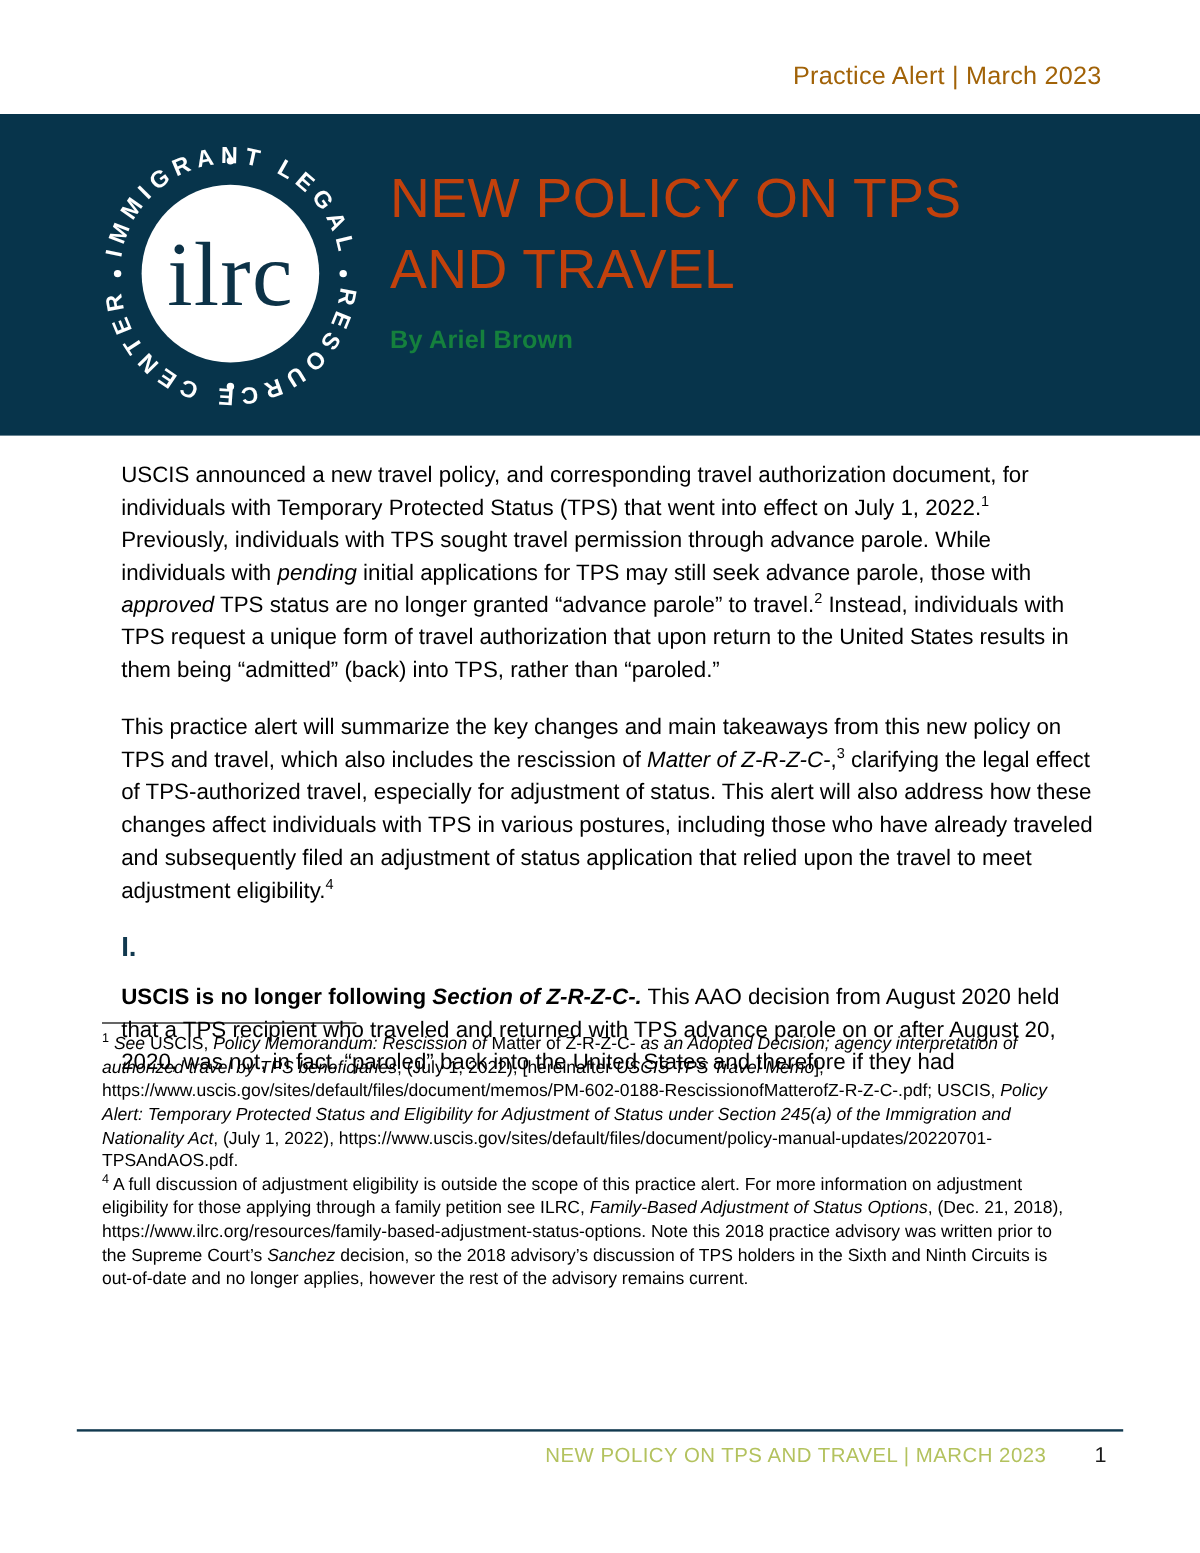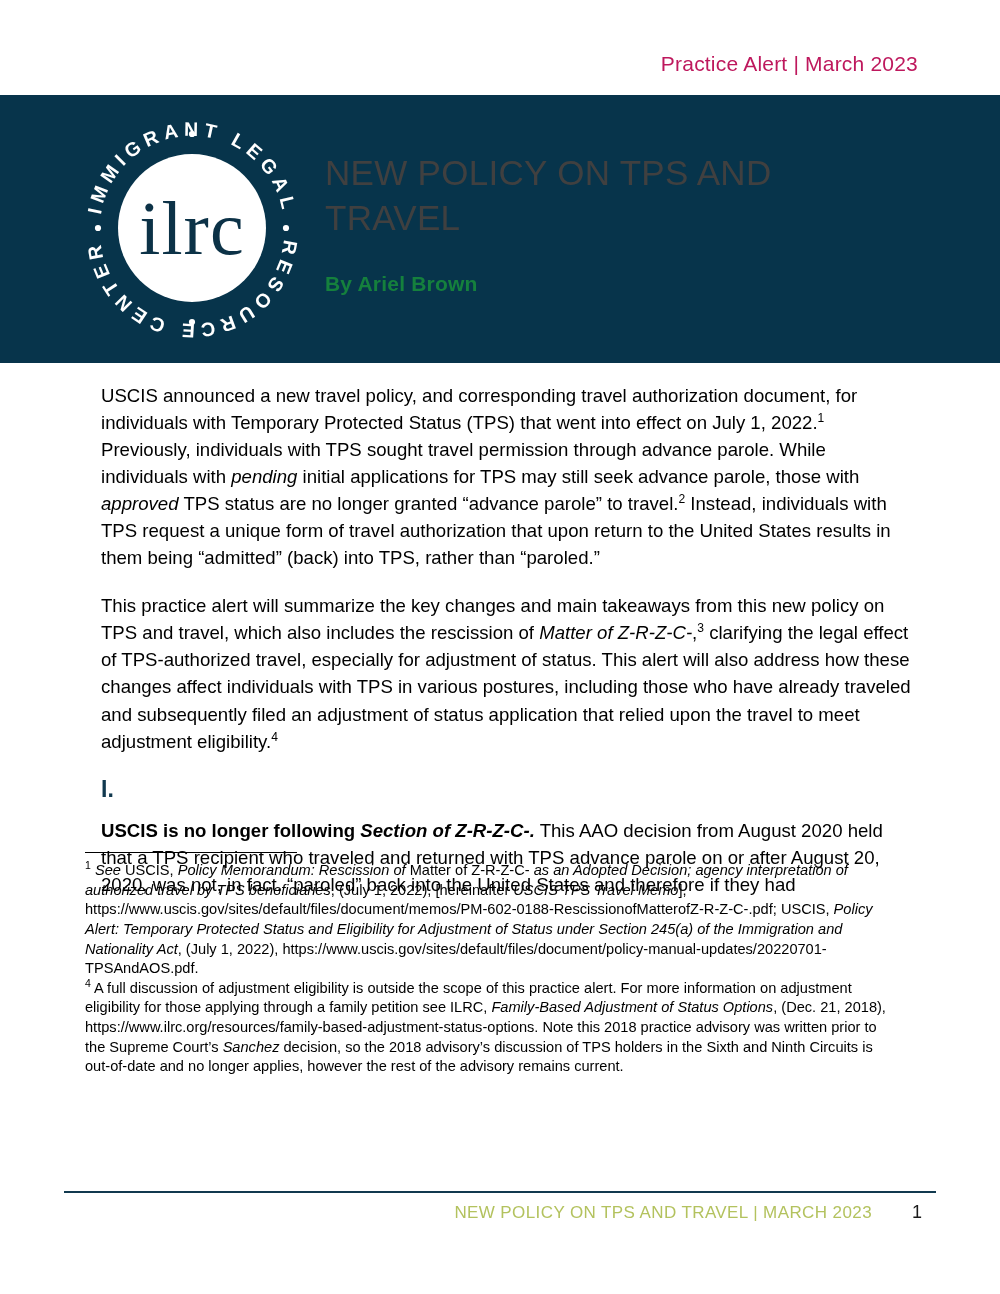--- a/index.html
+++ b/index.html
@@ -16,21 +16,21 @@
     overflow: hidden;
   }
 
   
   .top-alert {
     position: absolute;
     top: 52px;
     right: 82px;
     font-size: 21px;
     font-weight: 400;
-    color: #be185d;
+    color: #a16207;
     letter-spacing: 0.2px;
     white-space: nowrap;
   }
 
   
   .header-band {
     position: absolute;
     left: 0;
     top: 95px;
     width: 1000px;
@@ -45,26 +45,26 @@
     top: 108px;
     width: 240px;
     height: 240px;
   }
   .logo svg { display: block; width: 240px; height: 240px; }
 
   
   .doc-title {
     position: absolute;
     left: 325px;
-    top: 151px;
+    top: 136px;
     width: 560px;
-    font-size: 35px;
+    font-size: 46px;
     line-height: 1.28;
     font-weight: 400;
-    color: #404040;
+    color: #c2410c;
     letter-spacing: 0.3px;
   }
   .doc-author {
     position: absolute;
     left: 325px;
     top: 272px;
     font-size: 21px;
     font-weight: 700;
     color: #15803d;
     letter-spacing: 0.2px;

